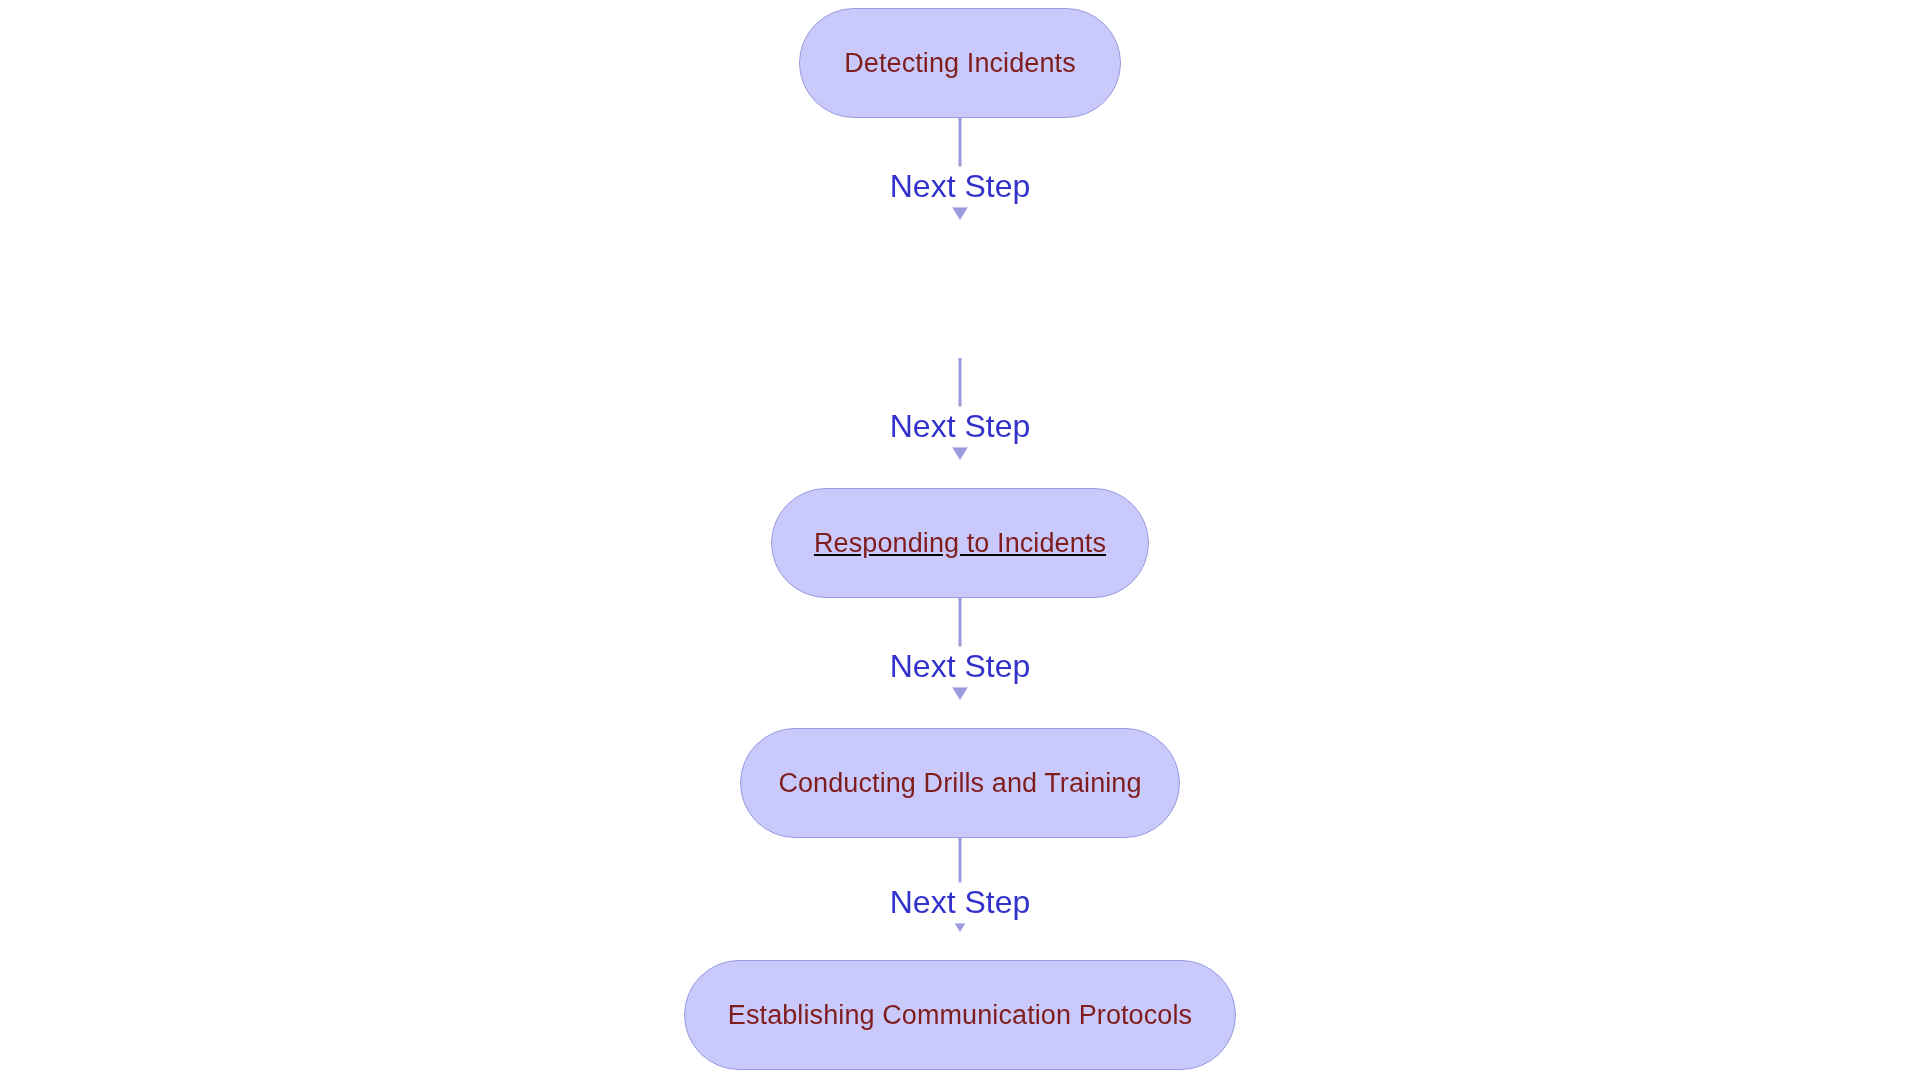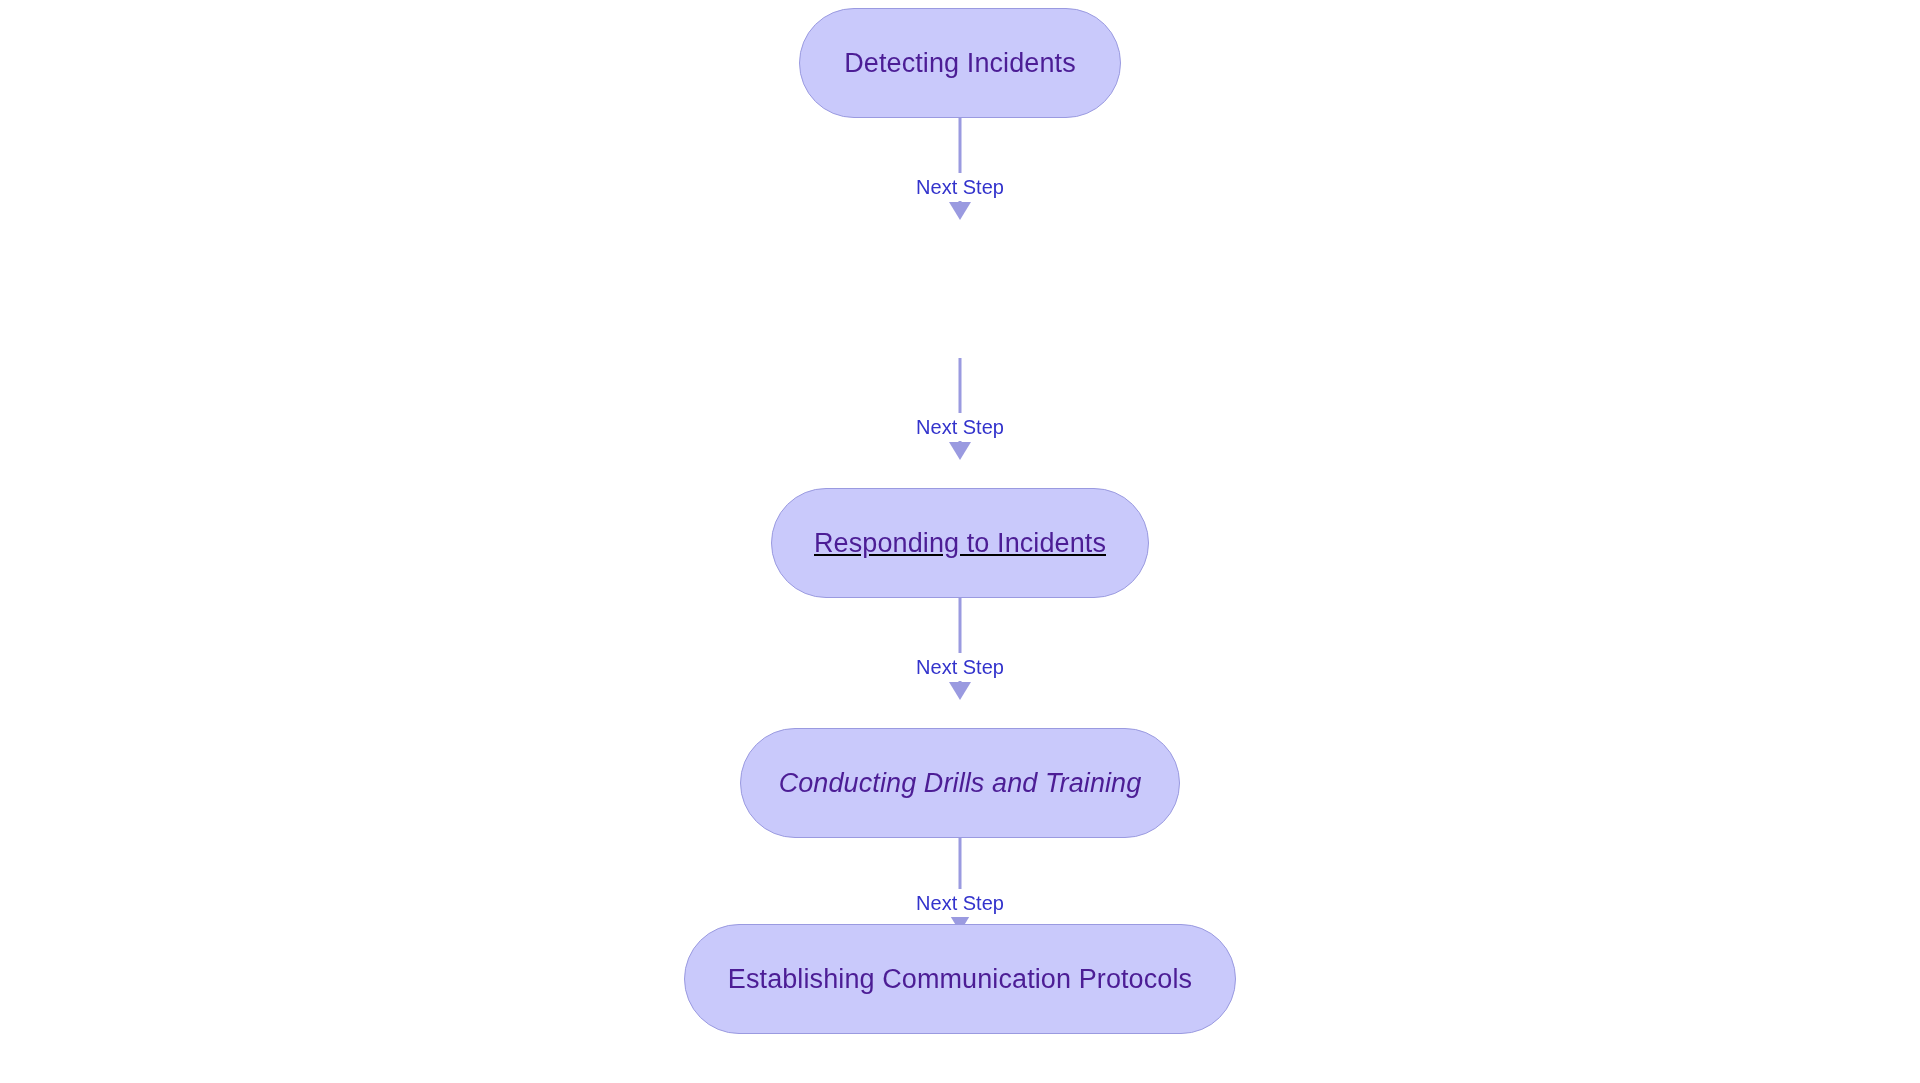--- a/index.html
+++ b/index.html
@@ -32,30 +32,30 @@
     border: 1.6px solid #9a9ae0;
     border-radius: 55px;
     display: flex;
     align-items: center;
     justify-content: center;
     z-index: 3;
   }
   .flow-node-label {
     font-size: 27px;
     line-height: 1;
-    color: #4c1d95;
+    color: #7f1d1d;
     white-space: nowrap;
     letter-spacing: 0.1px;
   }
 
   .node-1 { left: 960px; top: 8px;   width: 322px; }
   .node-2 { left: 960px; top: 248px; width: 322px; }
   .node-3 { left: 960px; top: 488px; width: 378px; text-decoration: underline; }
-  .node-4 { left: 960px; top: 728px; width: 440px; font-style: italic; }
-  .node-5 { left: 960px; top: 924px; width: 552px; }
+  .node-4 { left: 960px; top: 728px; width: 440px; }
+  .node-5 { left: 960px; top: 960px; width: 552px; }
 
   
   .flow-edge {
     position: absolute;
     left: 960px;
     width: 3px;
     transform: translateX(-50%);
     background: #9a9ae0;
     z-index: 1;
   }
@@ -81,21 +81,21 @@
   .arrow-3 { top: 682px; }
   .arrow-4 { top: 914px; }
 
   
   .flow-edge-label {
     position: absolute;
     left: 960px;
     transform: translate(-50%, -50%);
     background: #ffffff;
     padding: 3px 7px;
-    font-size: 20px;
+    font-size: 32px;
     line-height: 1.1;
     color: #3333cc;
     white-space: nowrap;
     z-index: 4;
   }
   .edge-label-1 { top: 187px; }
   .edge-label-2 { top: 427px; }
   .edge-label-3 { top: 667px; }
   .edge-label-4 { top: 903px; }
 </style>

